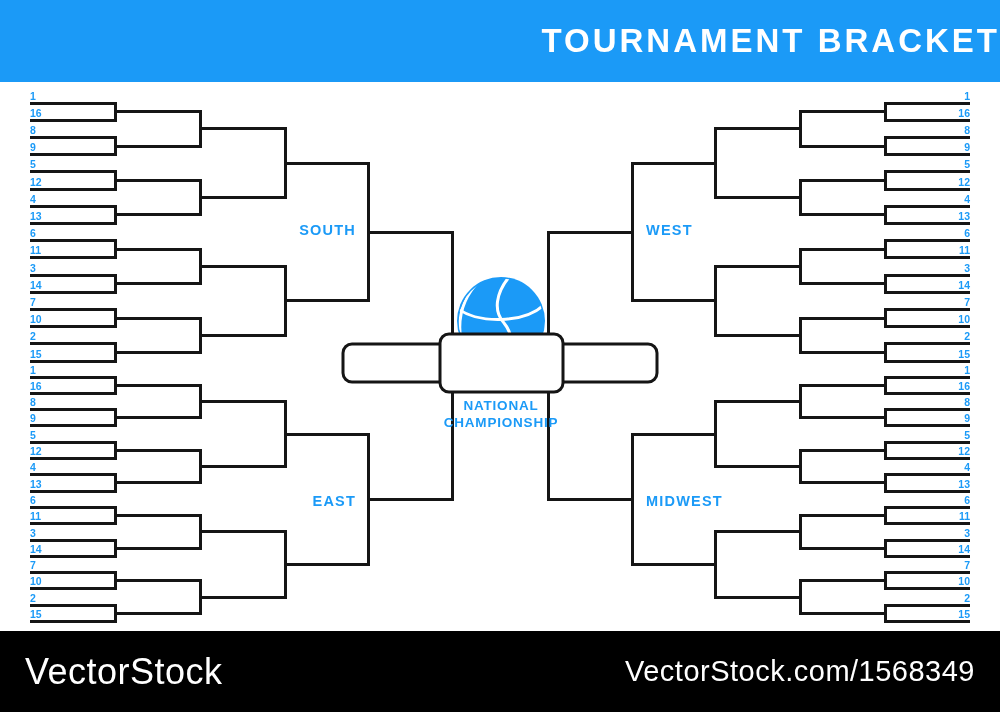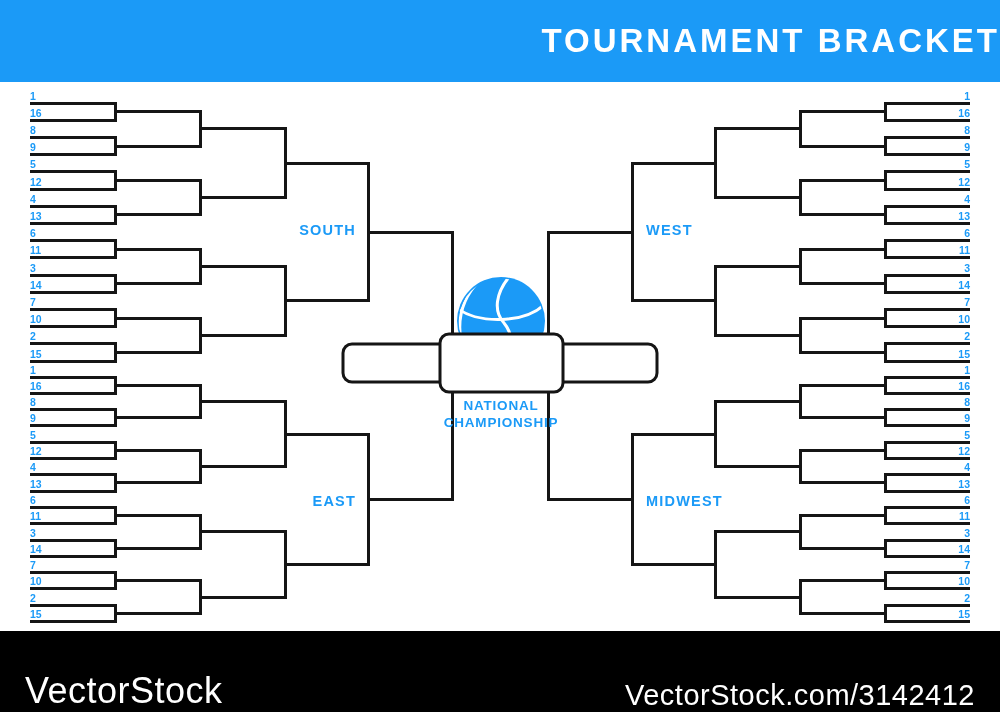--- a/index.html
+++ b/index.html
@@ -14,21 +14,21 @@
     padding-left:36px;
     justify-content:flex-end;
   }
   .page-title{
     margin:0;color:#ffffff;font-size:33px;font-weight:700;letter-spacing:3px;
     font-family:"Liberation Sans",sans-serif;
   }
   .bracket-svg{position:absolute;top:0;left:0;width:1000px;height:712px;}
   .footer-bar{
     position:absolute;left:0;top:631px;width:100%;height:81px;background:#000000;
-    display:flex;align-items:flex-end;justify-content:space-between;box-sizing:border-box;
+    display:flex;align-items:center;justify-content:space-between;box-sizing:border-box;
     padding:0 25px;color:#ffffff;
   }
   .brand{font-size:36px;letter-spacing:0.5px;}
   .credit{font-size:29px;letter-spacing:0.5px;}
   .blue-text{fill:var(--accent);font-family:"Liberation Sans",sans-serif;font-weight:bold;}
   .region-label{font-size:14.5px;letter-spacing:1.2px;}
   .champ-label{font-size:13.5px;letter-spacing:0.8px;}
   .seed-num{font-size:10.5px;}
   .slot-box{fill:#ffffff;stroke:var(--line);stroke-width:3;}
 </style>
@@ -325,16 +325,16 @@
     <text class="blue-text region-label" x="646" y="235" text-anchor="start">WEST</text>
     <text class="blue-text region-label" x="356" y="506" text-anchor="end">EAST</text>
     <text class="blue-text region-label" x="646" y="506" text-anchor="start">MIDWEST</text>
 
     <text class="blue-text champ-label" x="501" y="410" text-anchor="middle">NATIONAL</text>
     <text class="blue-text champ-label" x="501" y="427" text-anchor="middle">CHAMPIONSHIP</text>
   </svg>
 
   <div class="footer-bar">
     <div class="brand">VectorStock</div>
-    <div class="credit">VectorStock.com/3142412</div>
+    <div class="credit">VectorStock.com/1568349</div>
   </div>
 
 </div>
 
 </body></html>

